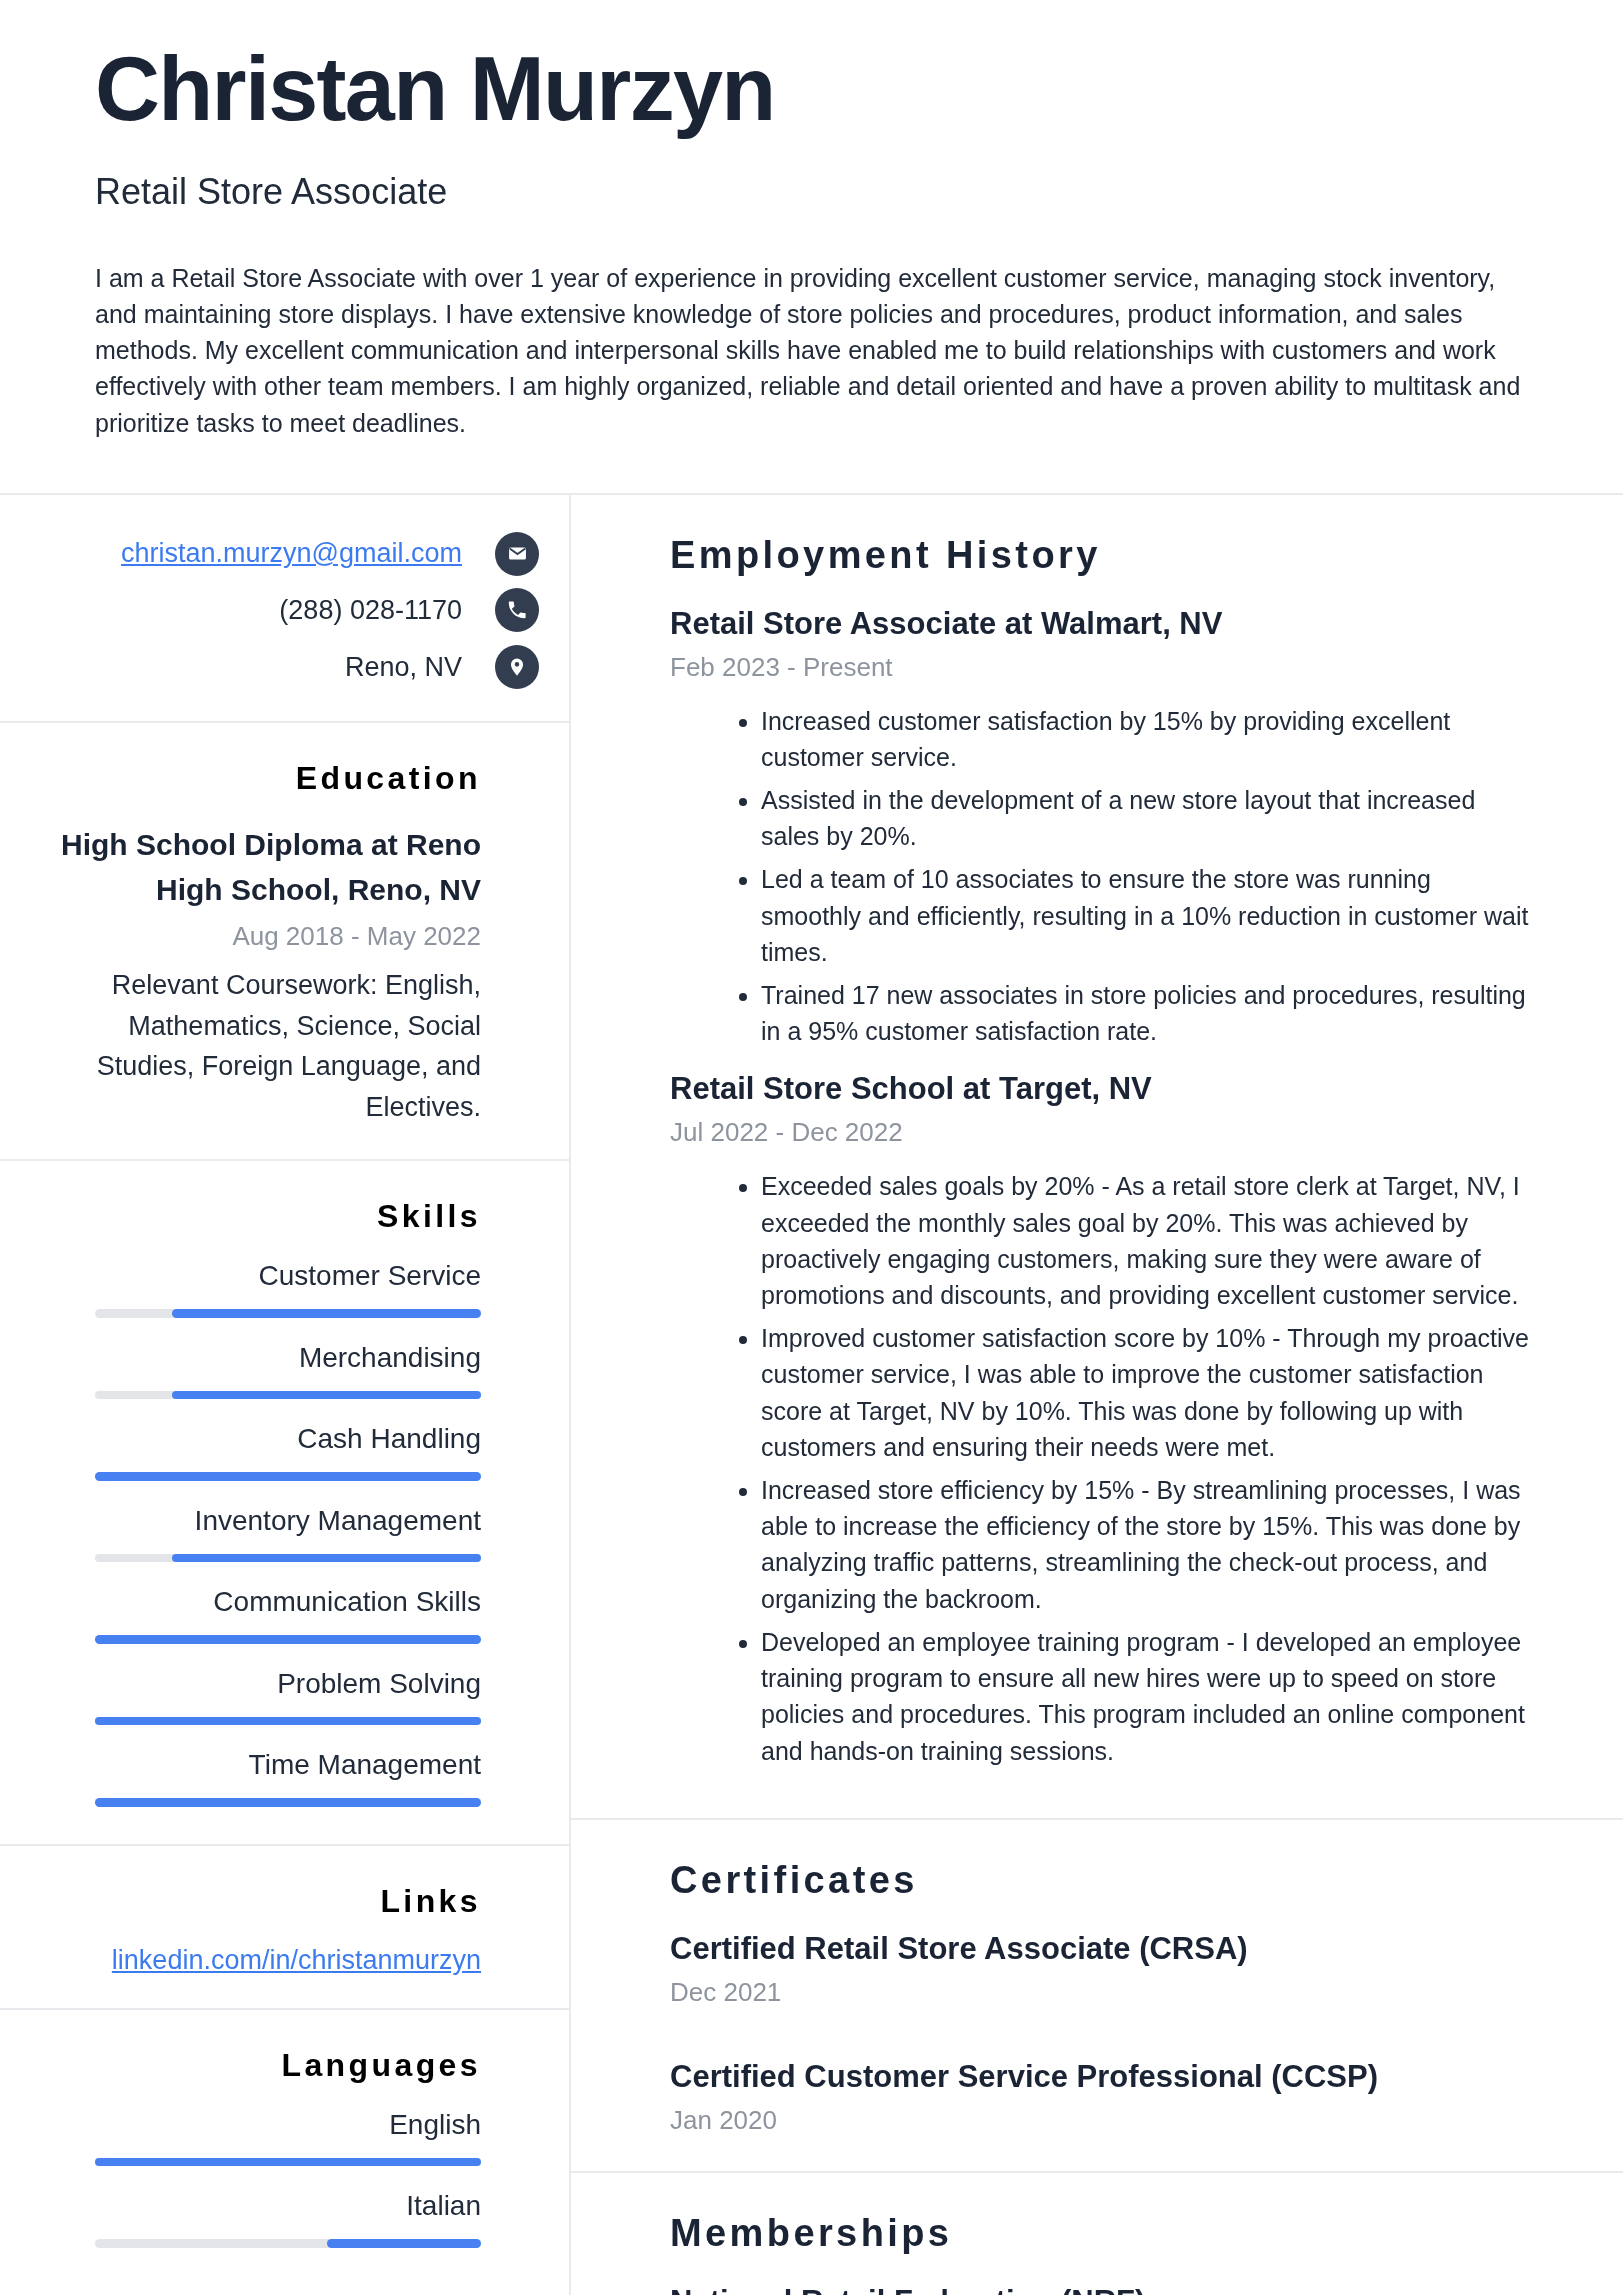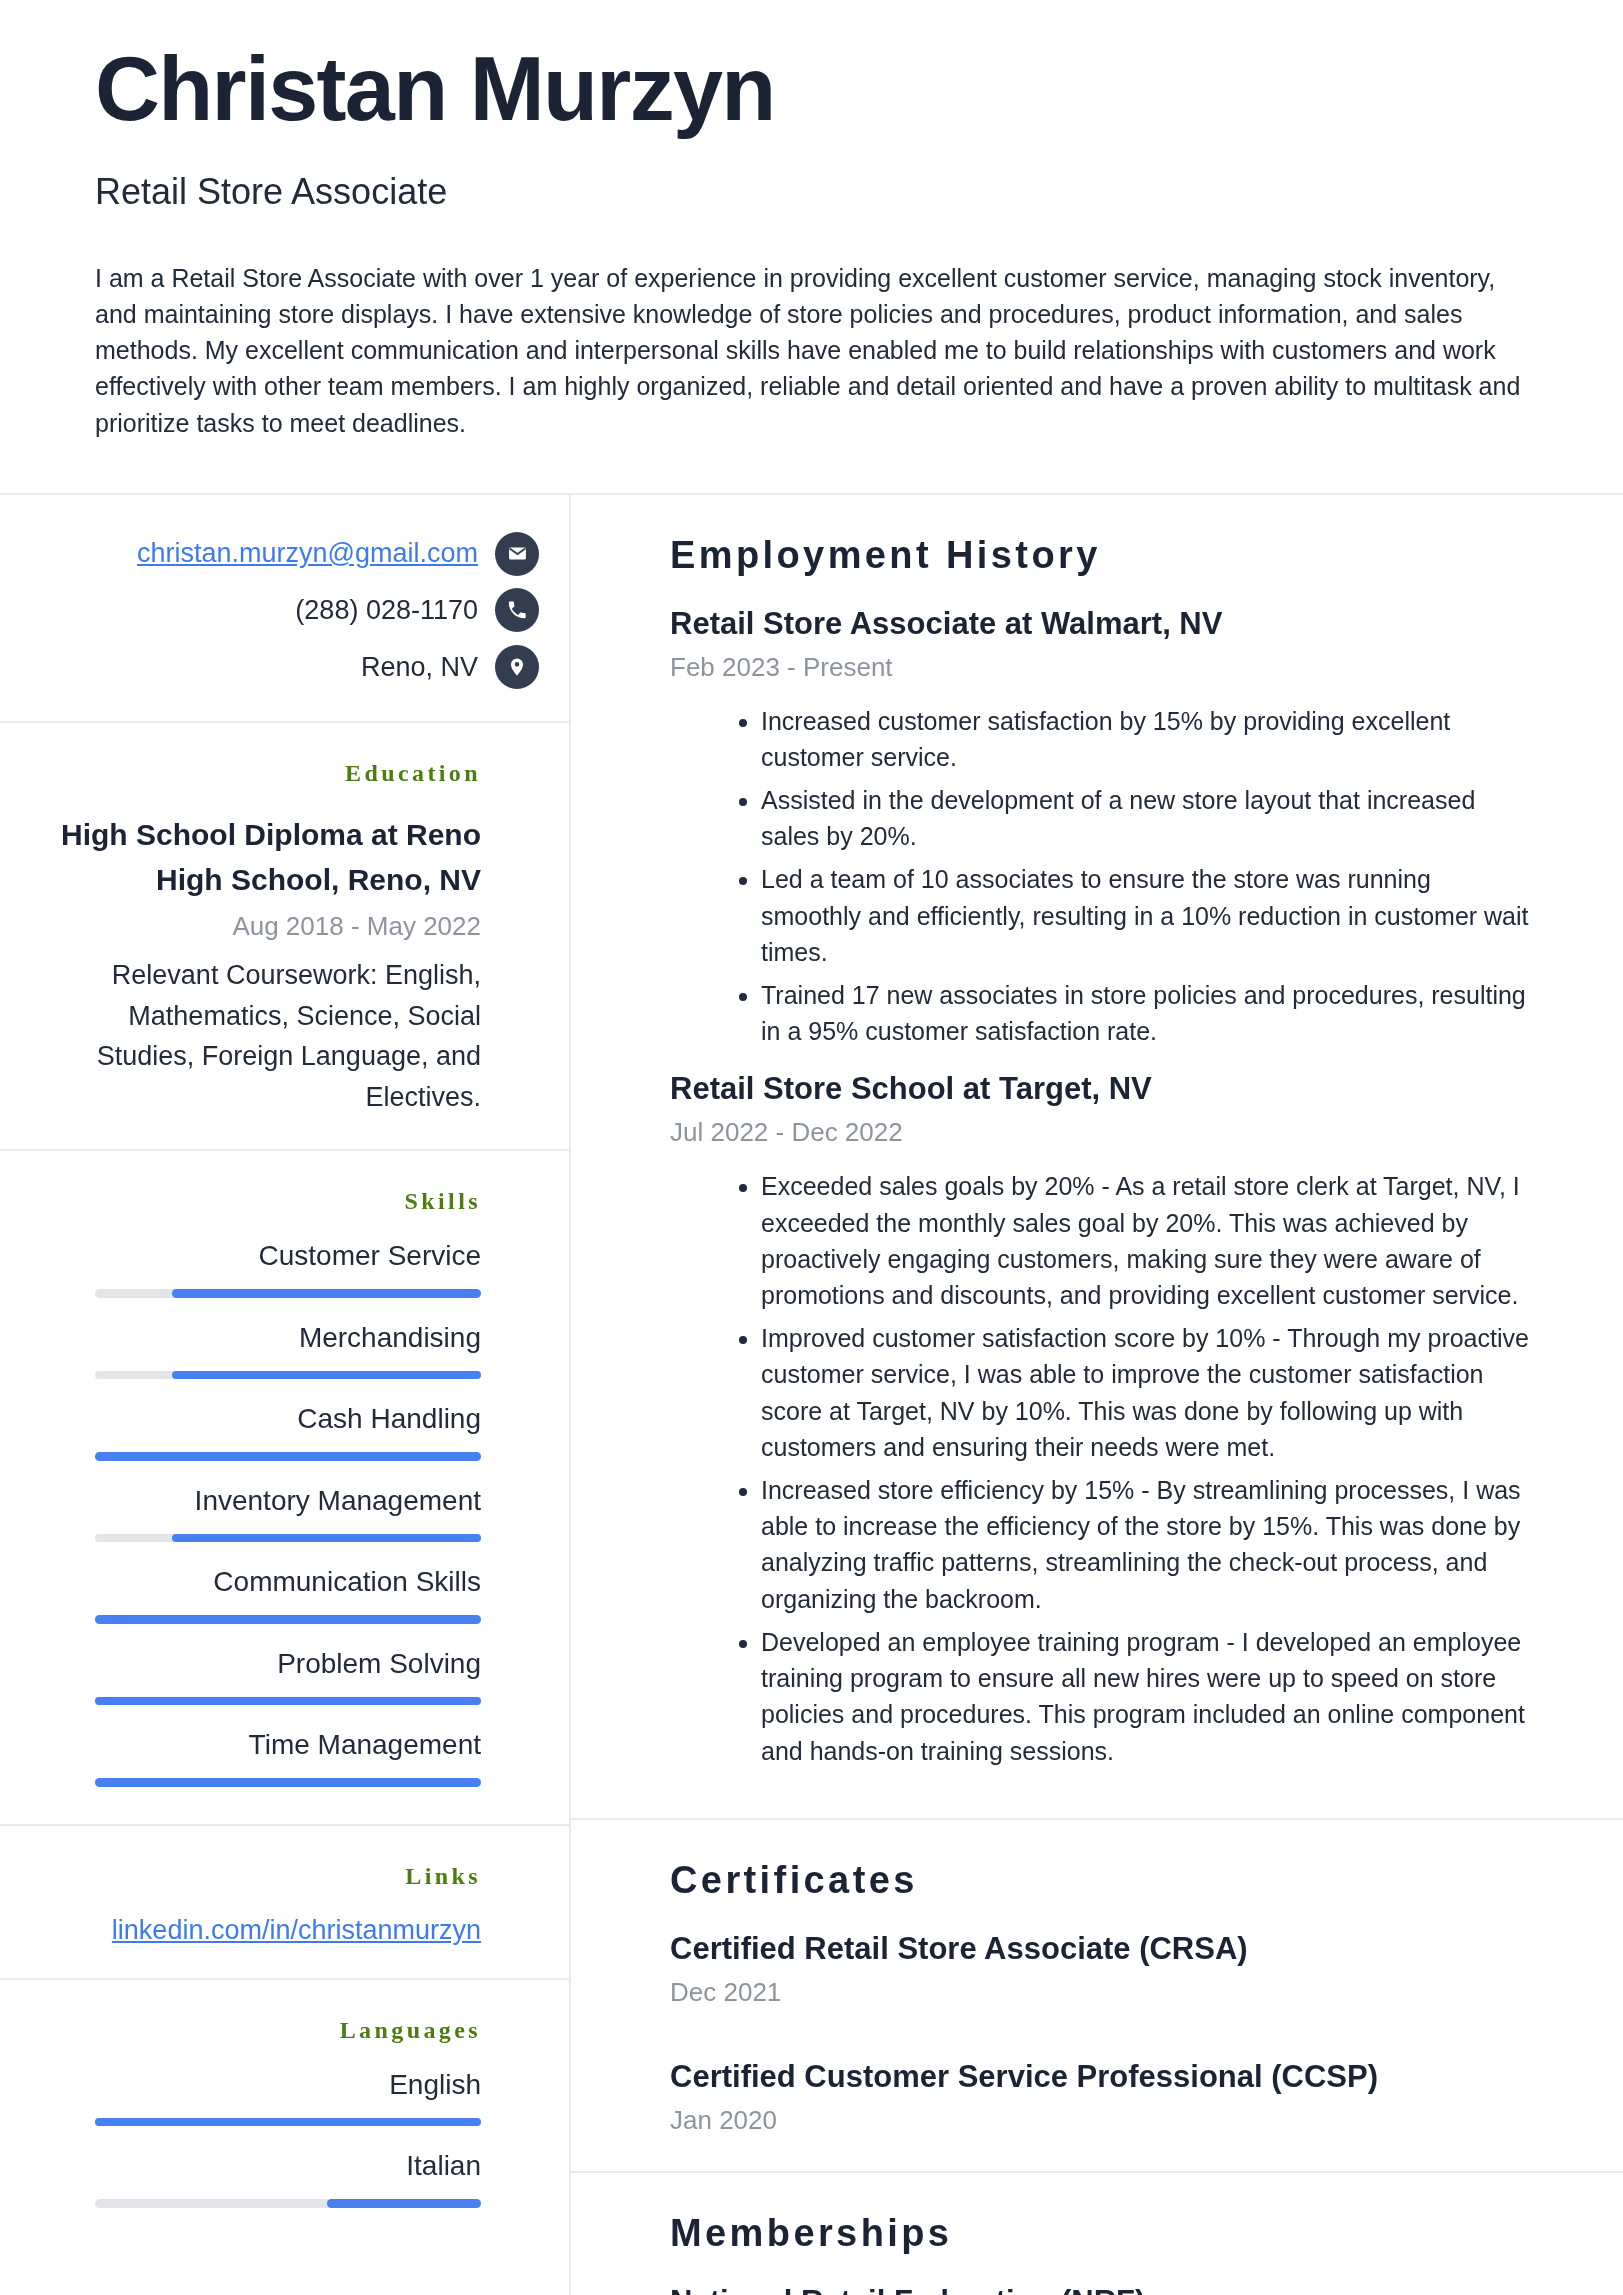--- a/index.html
+++ b/index.html
@@ -58,33 +58,32 @@
     flex-direction: column;
   }
   .side-sec {
     border-top: 2.5px solid #e8eaed;
     padding: 37px 88px 32px 51px;
     text-align: right;
   }
   .side-sec.contact-sec { padding-right: 30px; }
   .side-heading {
     margin: 0 0 25px 0;
-    font-size: 24px;
+    font-size: 32px;
     font-weight: 700;
     letter-spacing: 3.4px;
-    color: #4d7c0f;
-    font-family: Liberation Serif, serif;
+    color: #000000;
   }
 
   
   .contact-row {
     display: flex;
     justify-content: flex-end;
     align-items: center;
-    gap: 17px;
+    gap: 33px;
     margin-bottom: 12.7px;
     font-size: 27px;
   }
   .contact-row:last-child { margin-bottom: 0; }
   .icon-circle {
     flex: 0 0 auto;
     width: 44px;
     height: 44px;
     border-radius: 50%;
     background: #323d4f;

